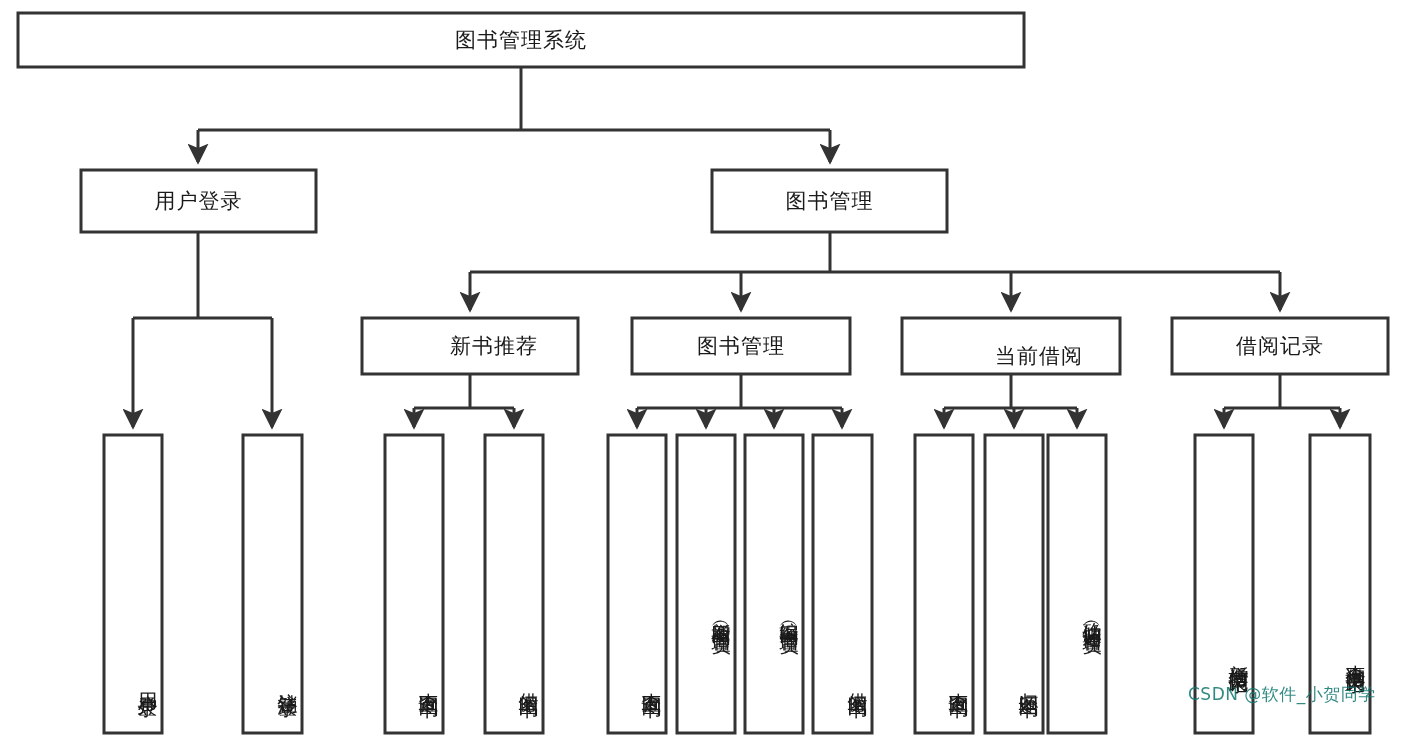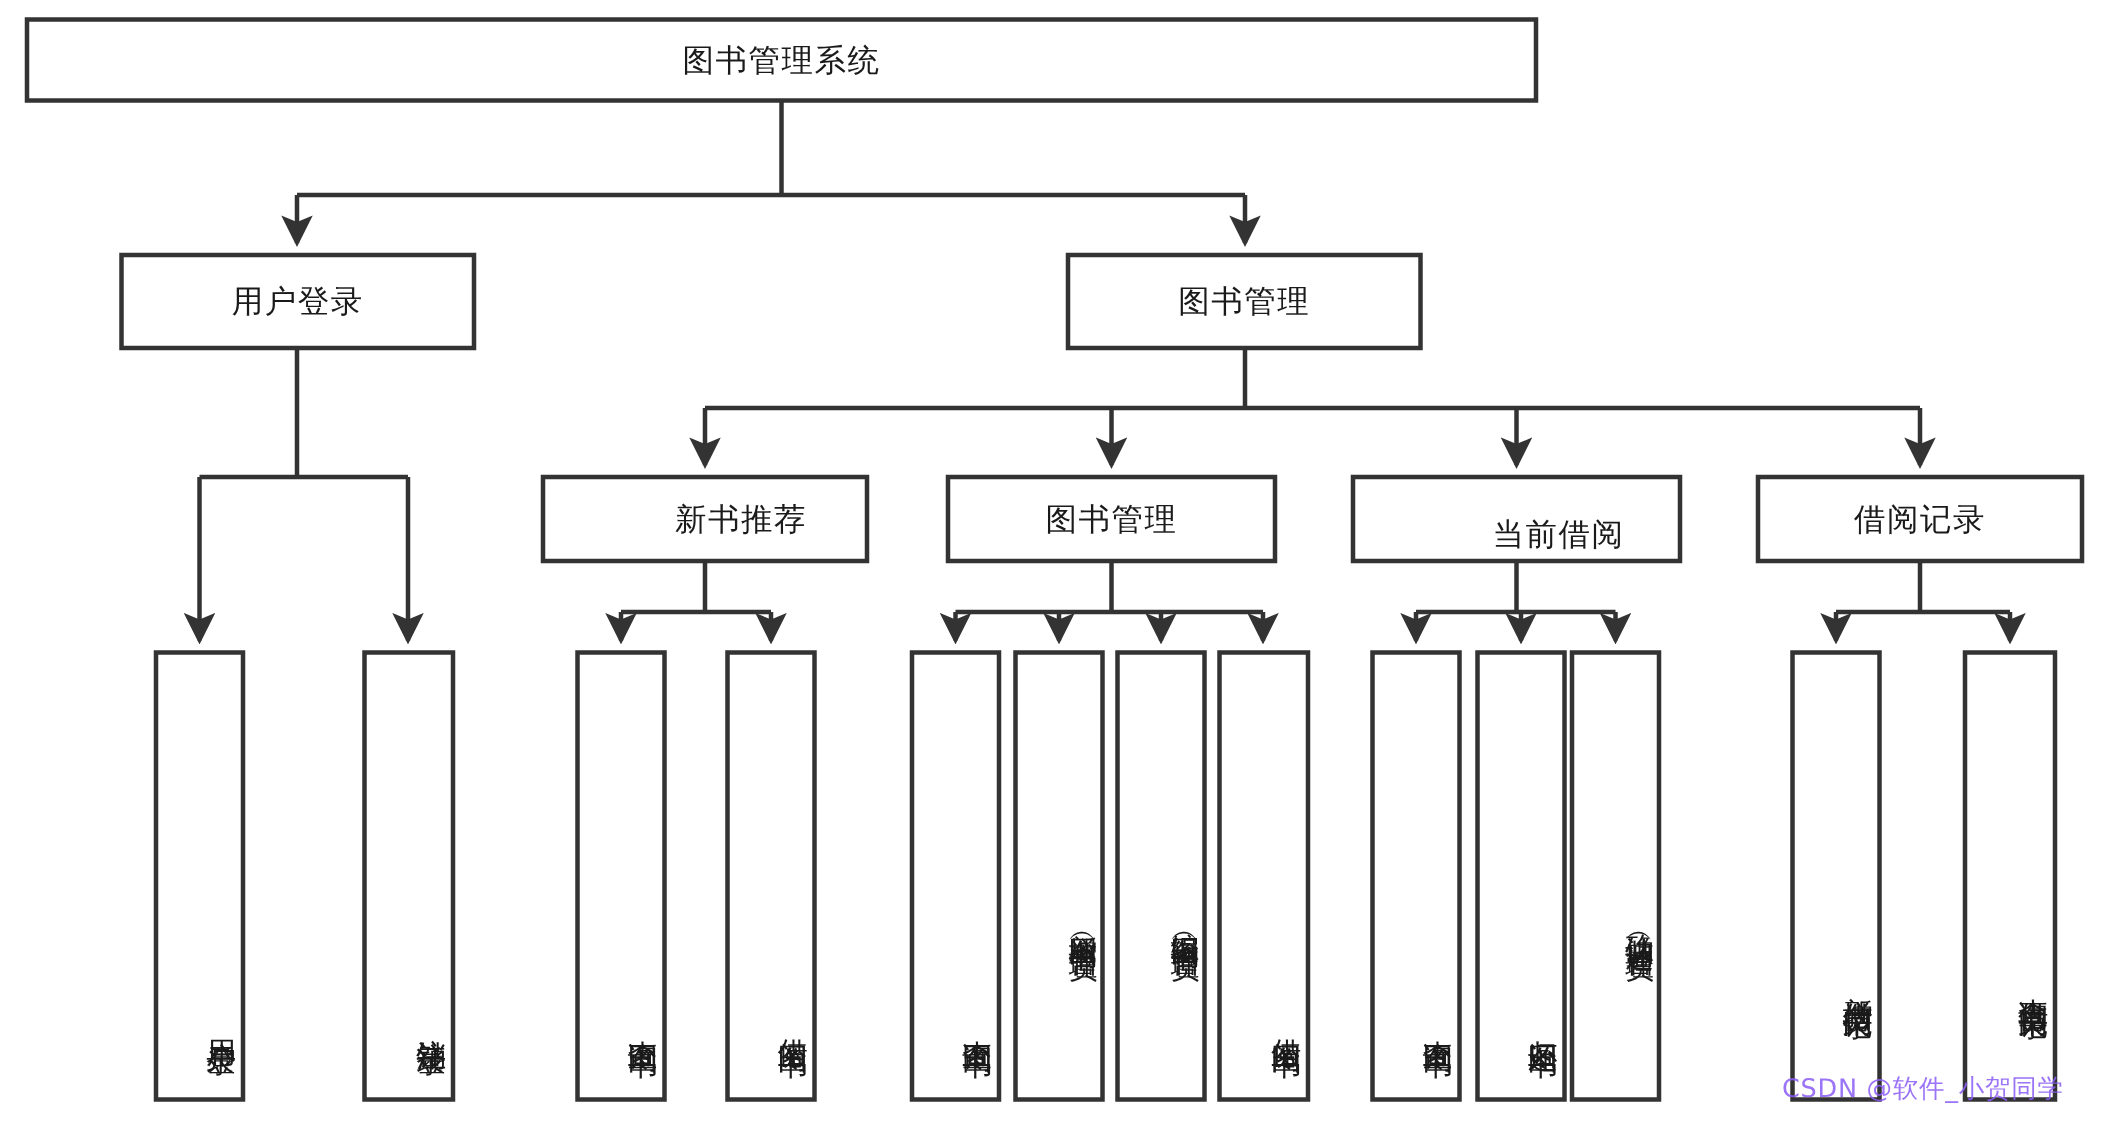--- a/index.html
+++ b/index.html
@@ -62,23 +62,23 @@
     writing-mode: vertical-rl;
     text-orientation: upright;
     letter-spacing: 2px;
     white-space: nowrap;
     pointer-events: none;
     overflow: hidden;
   }
   .watermark {
     position: absolute;
     left: 1188px;
-    top: 714px;
+    top: 683px;
     font-size: 17px;
-    color: #8b5cf6;
+    color: #0f766e;
     opacity: 0.85;
     white-space: nowrap;
     letter-spacing: 0.5px;
   }
 </style>
 </head>
 <body>
 
 <div id="diagram-root">
 

